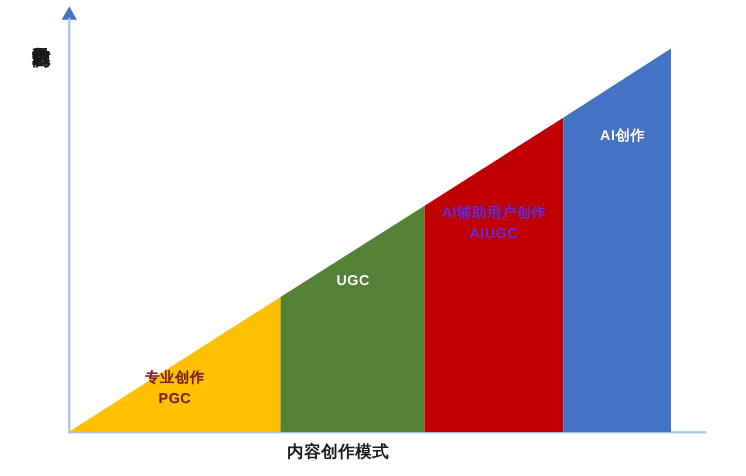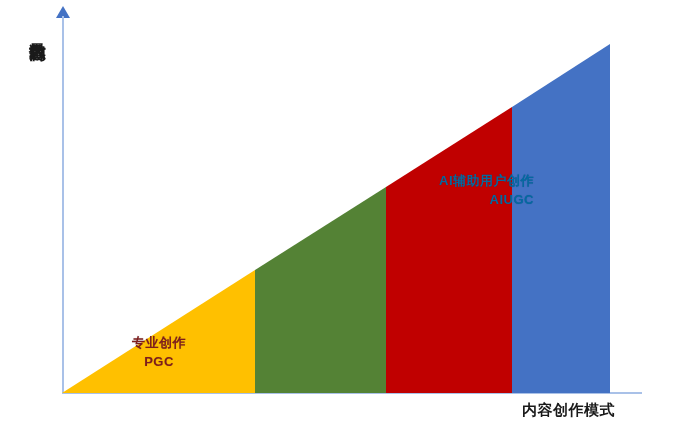--- a/index.html
+++ b/index.html
@@ -58,21 +58,21 @@
     text-align: center;
     writing-mode: vertical-rl;
     text-orientation: upright;
     white-space: nowrap;
   }
   .axis-x-label {
     position: absolute;
     left: 0;
     top: 401px;
     width: 615px;
-    text-align: right;
+    text-align: center;
     font-size: 15px;
     font-weight: bold;
     color: #1a1a1a;
     letter-spacing: 0.5px;
   }
   
   #plot {
     position: absolute;
     left: 62px;
     top: 44px;
@@ -123,22 +123,27 @@
 
       <polygon id="seg-shape-3" points="450,349 548,349 548,0 450,63 " fill="#4472C4"></polygon>
     </svg>
 
     <div class="seg-label" id="seg-label-0" style="left: 97px; top: 290px; width: 150px; margin-left: -75px; color: #7f1d1d;">
       <span class="cn">专业创作</span>
       <span class="en">PGC</span>
     </div>
 
     <div class="seg-label" id="seg-label-1" style="left: 259px; top: 202px; width: 150px; margin-left: -75px; color: rgb(255, 255, 255);">
+      <span class="en">UGC</span>
     </div>
 
-    <div class="seg-label" id="seg-label-2" style="left: 387px; top: 128px; width: 170px; margin-left: -85px; color: #0369a1; text-align: right;">
+    <div class="seg-label" id="seg-label-2" style="left: 387px; top: 140px; width: 170px; margin-left: -85px; color: #6d28d9;">
       <span class="cn">AI辅助用户创作</span>
       <span class="en">AIUGC</span>
     </div>
 
+    <div class="seg-label" id="seg-label-3" style="left: 504px; top: 70px; width: 150px; margin-left: -75px; color: rgb(255, 255, 255);">
+      <span class="cn">AI创作</span>
+
+    </div>
   </div>
 
 </div>
 
 </body></html>

